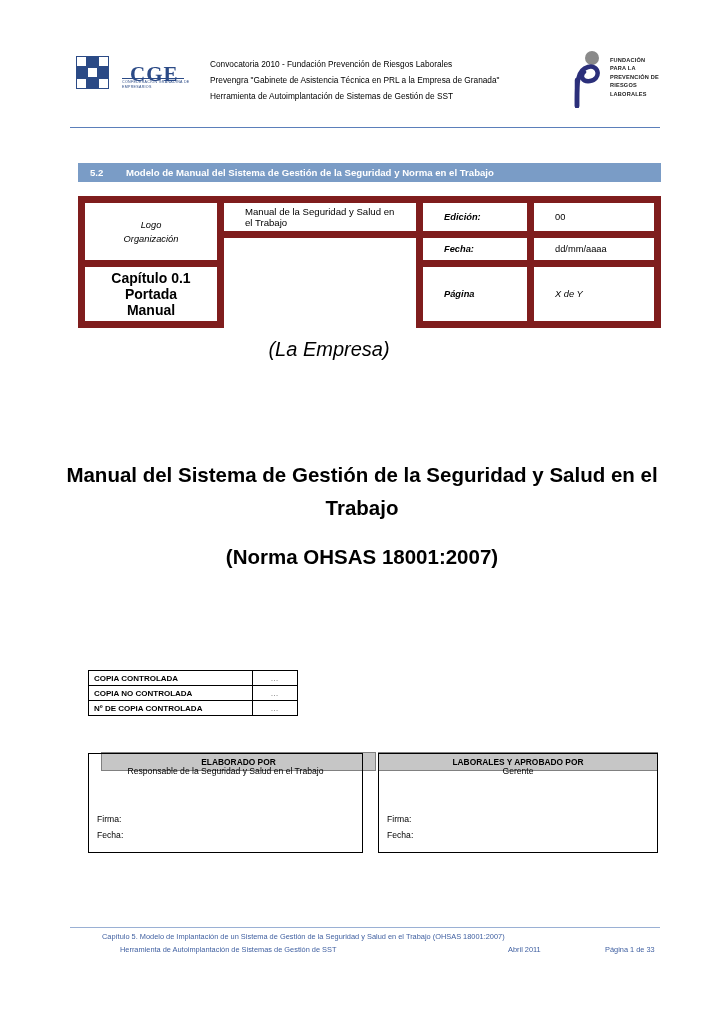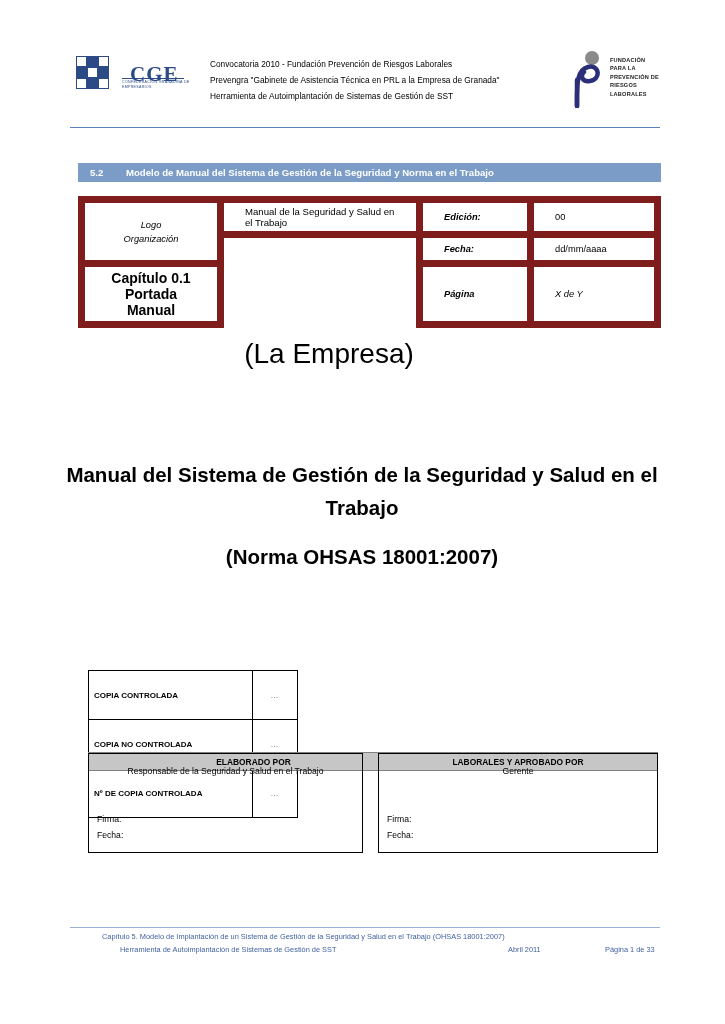--- a/index.html
+++ b/index.html
@@ -185,22 +185,23 @@
   }
   .cell-val.italic { font-style: italic; }
 
   
   .company-name {
     position: absolute;
     top: 338px;
     left: 0;
     width: 658px;
     text-align: center;
-    font-size: 28px;
+    font-size: 20px;
     color: #000;
+    font-style: italic;
   }
   .manual-title {
     position: absolute;
     top: 458px;
     left: 62px;
     width: 600px;
     text-align: center;
     font-size: 20.5px;
     font-weight: bold;
     line-height: 33px;
@@ -221,21 +222,21 @@
     top: 670px;
     left: 88px;
     width: 210px;
     border-collapse: collapse;
     font-size: 8px;
     font-weight: bold;
   }
   .copy-table td {
     border: 1px solid #000;
     height: 14px;
-    padding: 17px 5px;
+    padding: 0 5px;
   }
   .copy-table td.mark {
     width: 34px;
     text-align: center;
     font-weight: normal;
     color: #555;
     letter-spacing: 1px;
     font-size: 8px;
   }
 
@@ -244,21 +245,21 @@
     position: absolute;
     height: 17px;
     background: #c6c6c6;
     border: 1px solid #808080;
     font-size: 8.4px;
     font-weight: bold;
     display: flex;
     align-items: center;
     justify-content: center;
   }
-  .sig-head.left  { top: 752px; left: 88px;  width: 273px; padding-left: 28px; }
+  .sig-head.left  { top: 752px; left: 101px;  width: 273px; }
   .sig-head.right { top: 752px; left: 378px; width: 278px; }
 
   .sig-box {
     position: absolute;
     top: 753px;
     height: 98px;
     border: 1px solid #000;
     font-size: 8.6px;
   }
   .sig-box.left  { left: 88px;  width: 273px; }

